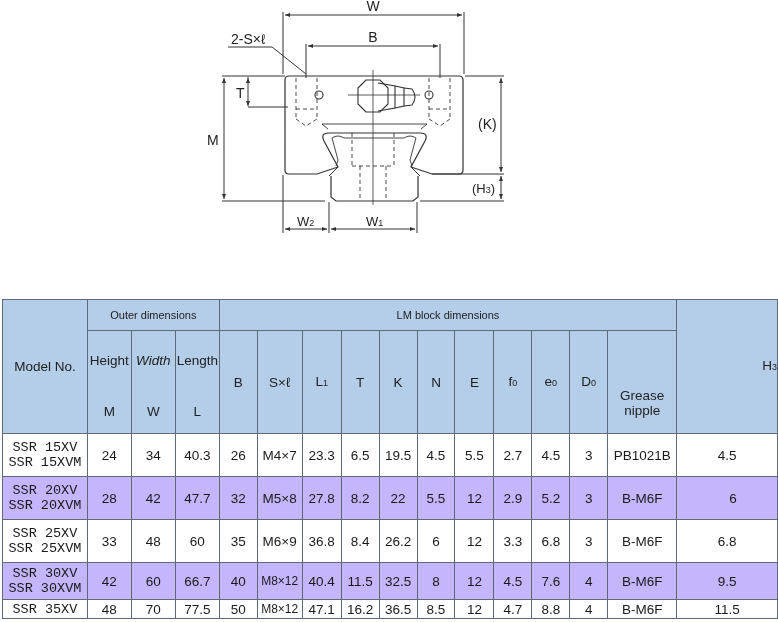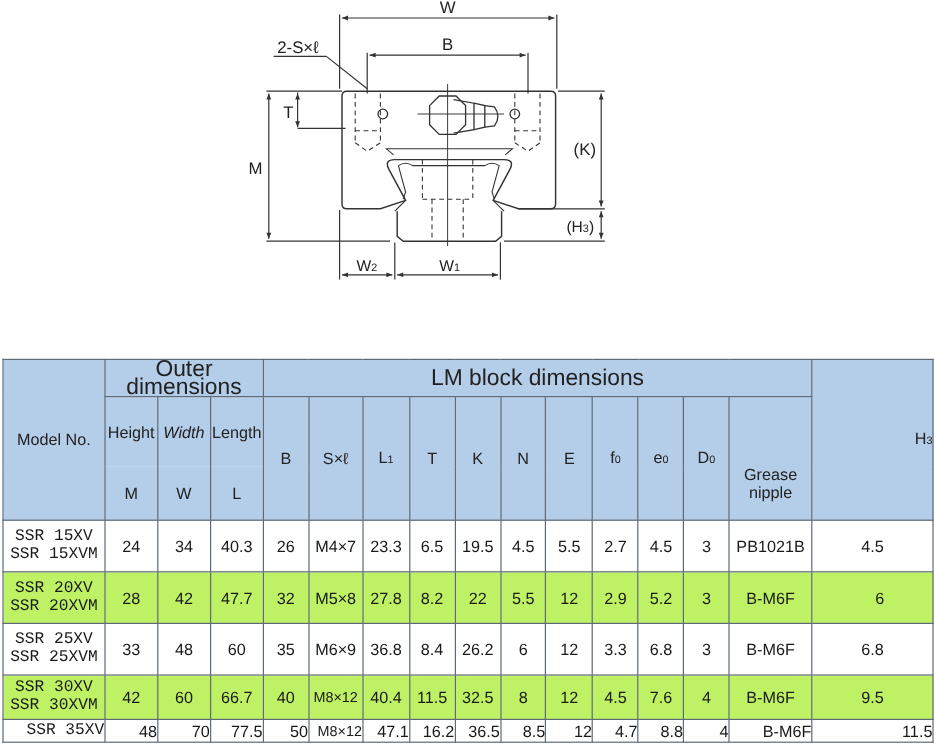--- a/index.html
+++ b/index.html
@@ -6,30 +6,30 @@
   body { width:778px; height:622px; position:relative; overflow:hidden;
          font-family:"Liberation Sans", sans-serif; color:#1a1a1a; }
   #diagram { position:absolute; left:200px; top:0; width:320px; height:240px; }
   #diagram text { font-family:"Liberation Sans", sans-serif; fill:#222; }
   table.spec { position:absolute; left:2px; top:299px; border-collapse:collapse;
                table-layout:fixed; font-size:13.5px; }
   table.spec td, table.spec th { border:1.5px solid #5f6a78; padding:0; text-align:center;
                vertical-align:middle; font-weight:normal; line-height:15px; }
   table.spec th { background:#b4cde8; color:#222; }
   table.spec td { background:#ffffff; }
-  table.spec tr.alt td { background:#bef264; }
-  th.group { height:30px; font-size:19px; }
+  table.spec tr.alt td { background:#c4b5fd; }
+  th.group { height:30px; font-size:11px; }
   th.sub-top { height:58px; }
   th.sub-bot { height:44px; vertical-align:middle; }
   th.tall { vertical-align:bottom; padding-bottom:14px; }
   td.model { text-align:left; padding-left:6px;font-family:Liberation Mono, monospace; }
   td.h3 { text-align:left; padding-left:5px; }
   .small { font-size:9px; }
   tr.r1 td { height:42px; } tr.r2 td { height:42px; } tr.r3 td { height:42px; }
-  tr.r4 td { height:36px; } tr.r5 td { height:18px;text-align:right; }
+  tr.r4 td { height:36px; } tr.r5 td { height:18px; }
 </style>
 </head>
 <body>
 
 <svg id="diagram" viewBox="200 0 320 240" xmlns="http://www.w3.org/2000/svg">
   <g fill="none" stroke="#333" stroke-width="1">
 
     <line x1="283" y1="12" x2="283" y2="74"></line>
     <line x1="464" y1="12" x2="464" y2="74"></line>
     <line x1="285" y1="15" x2="462" y2="15"></line>

